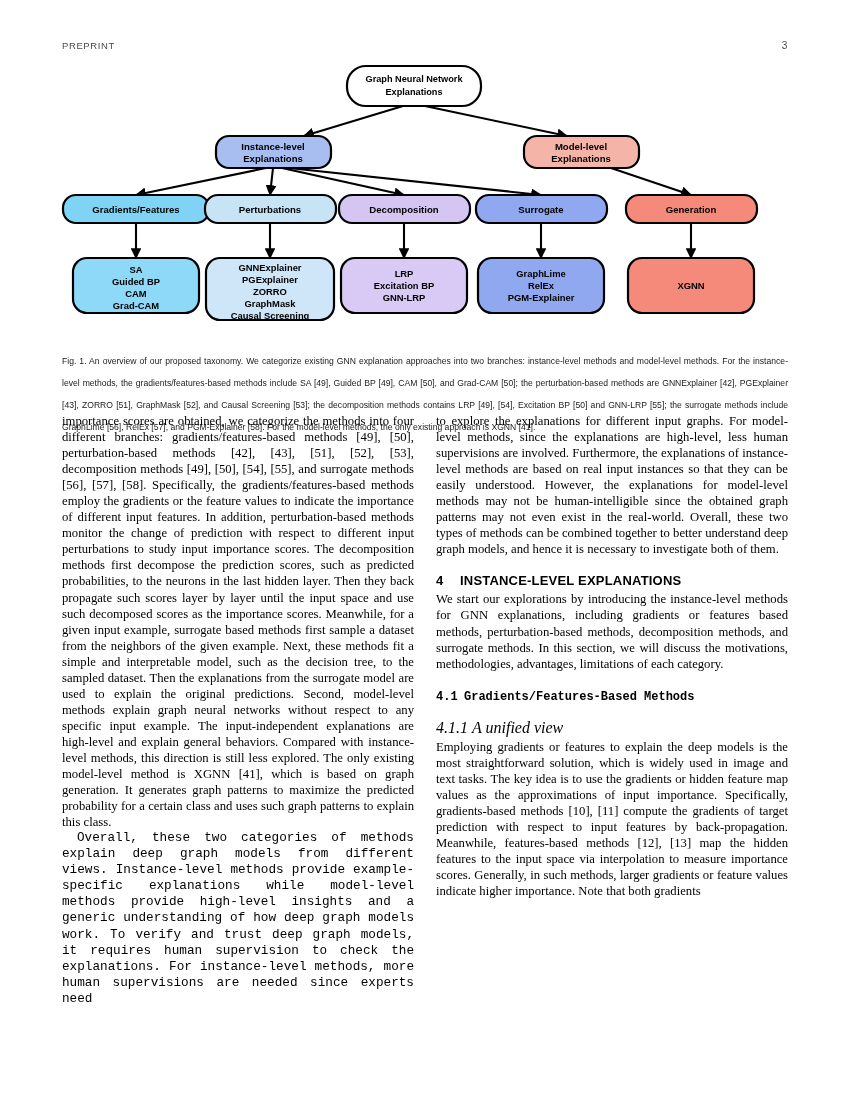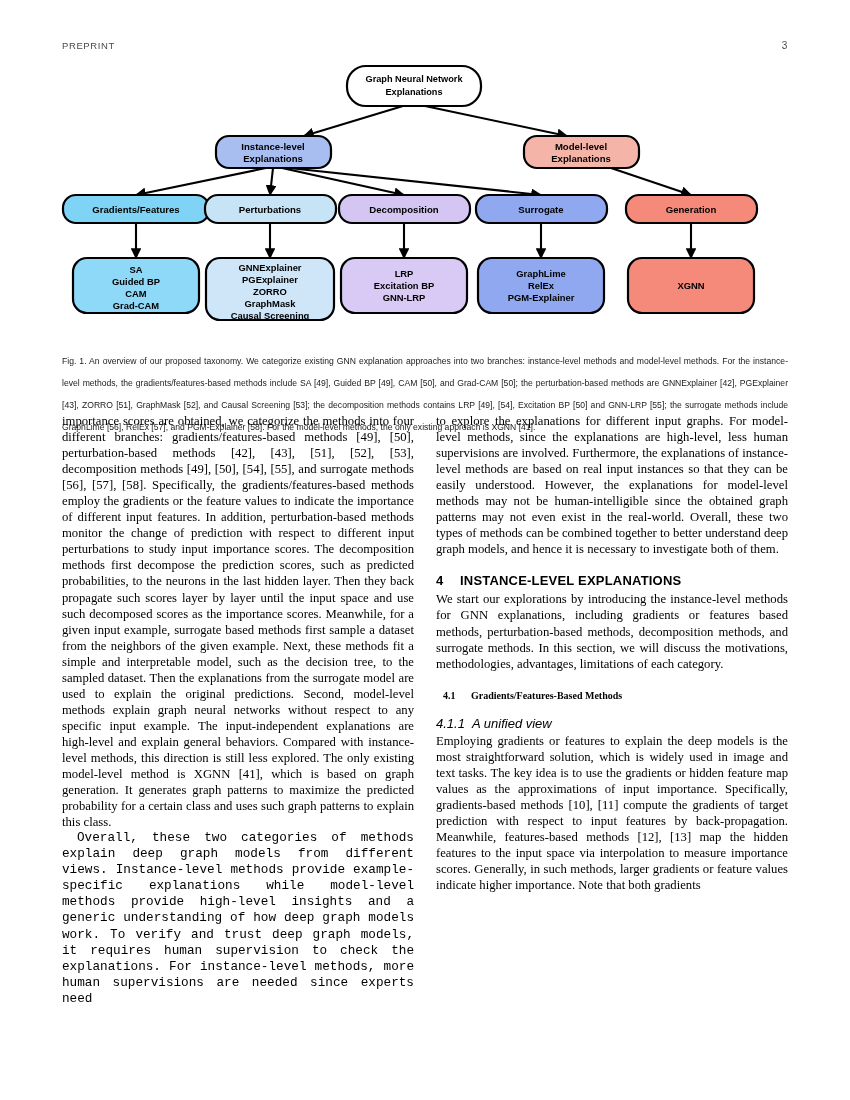--- a/index.html
+++ b/index.html
@@ -102,31 +102,31 @@
     margin: 16px 0 3px 0;
     font-family: "Liberation Sans", sans-serif;
     font-size: 13px;
     font-weight: bold;
     letter-spacing: 0.2px;
   }
   h2.section .num { display: inline-block; width: 24px; }
   h2.section .bigcap { font-size: 13px; margin-top: 29px; }
 
   h3.subsection {
-    margin: 18px 0 3px 7px;
-    font-family: Liberation Serif, serif;
-    font-size: 10px;
+    margin: 18px 0 3px 0;
+    font-family: Liberation Mono, monospace;
+    font-size: 12px;
     font-weight: bold;
   }
   h3.subsection .num { display: inline-block; width: 28px; }
 
   h4.subsubsection {
     margin: 15px 0 2px 0;
-    font-family: Liberation Sans, sans-serif;
-    font-size: 13px;
+    font-family: Liberation Serif, serif;
+    font-size: 16px;
     font-weight: normal;
     font-style: italic;
   }
   h4.subsubsection .num { display: inline-block; width: 36px; font-style: italic; }
 </style>
 </head>
 <body>
 
 <div class="page">
 

